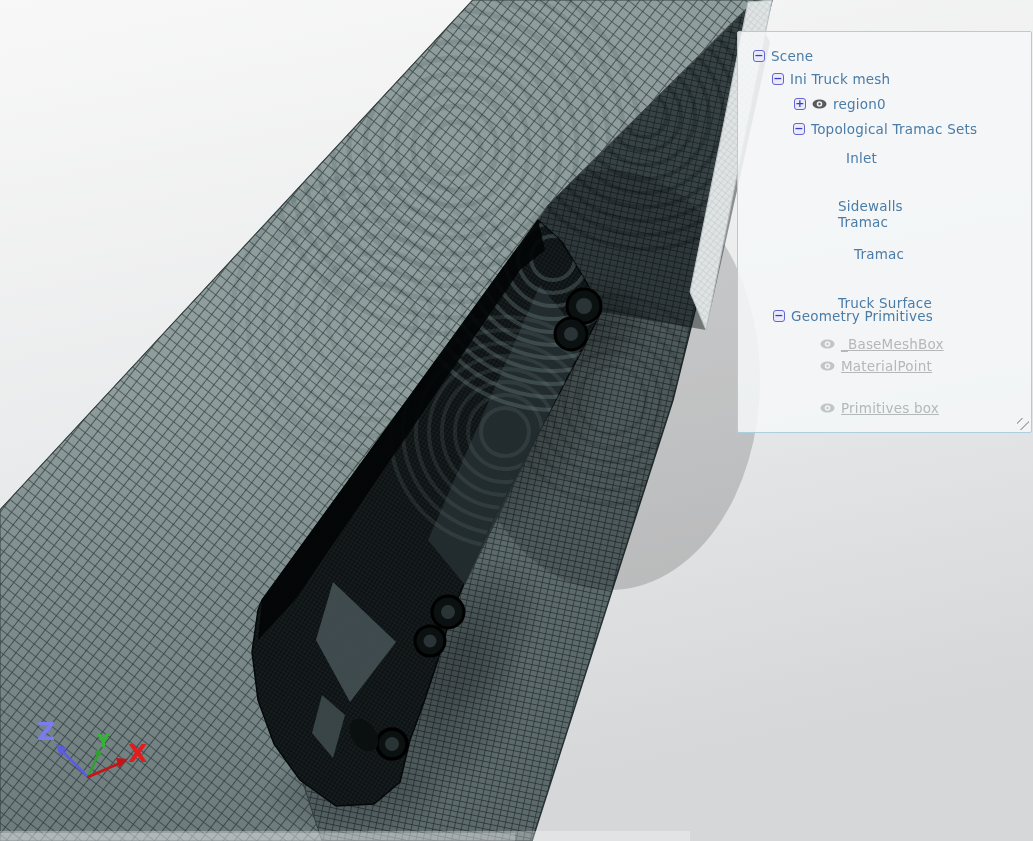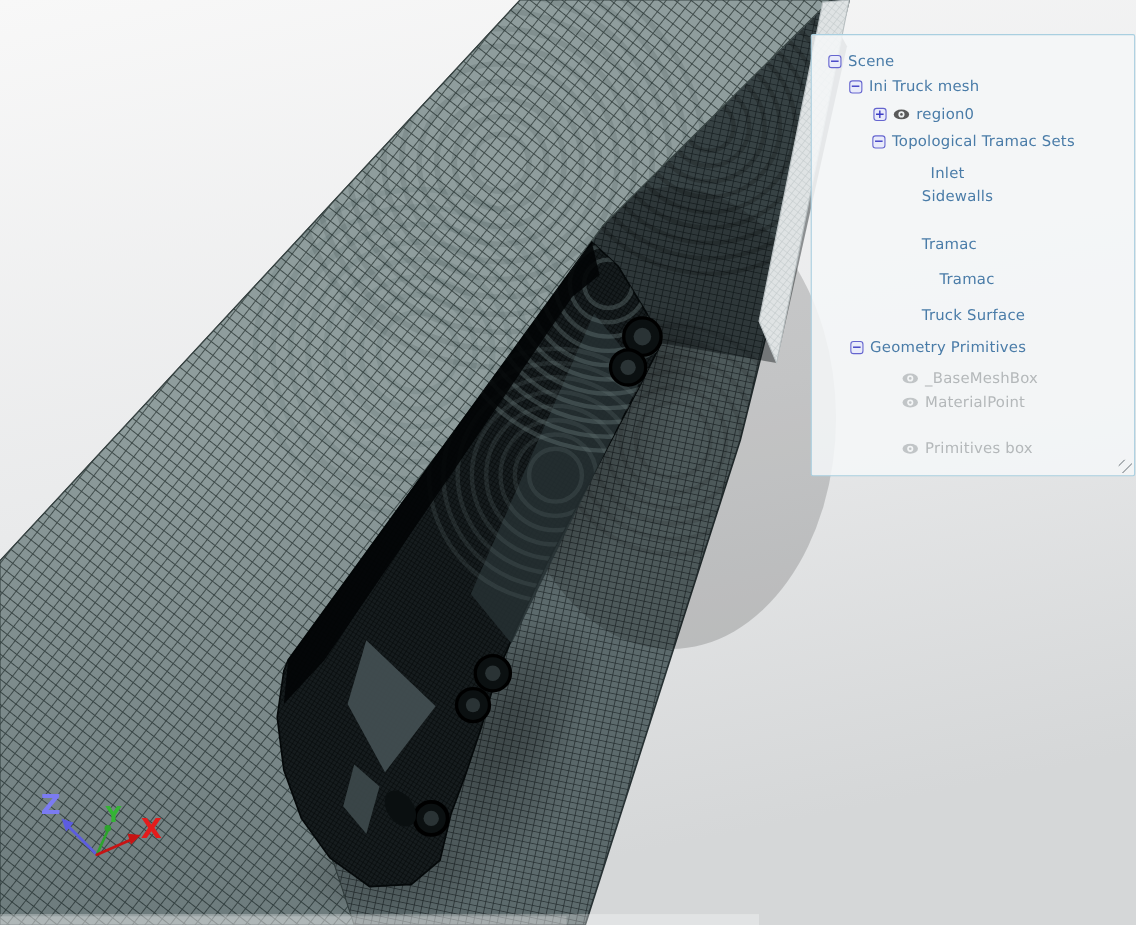--- a/index.html
+++ b/index.html
@@ -16,21 +16,21 @@
     position:absolute;left:737px;top:31px;width:295px;height:402px;
     background:rgba(244,247,248,0.86);
     border:1px solid #a9cfe0;border-radius:2px;
     box-sizing:border-box;
   }
   .trow{
     position:absolute;height:20px;display:flex;align-items:center;gap:6px;
     font-size:13.5px;letter-spacing:.2px;color:#4a7ca8;white-space:nowrap;
     cursor:default;
   }
-  .trow.dim{color:#b4b8ba;}
+  .trow.dim{color:#b4b8ba;text-decoration:underline;}
   .tbox{
     width:12px;height:12px;box-sizing:border-box;flex:0 0 auto;
     border:1px solid #6565cf;border-radius:3px;background:#e9ebfa;
     color:#3c3cc4;font-size:11px;line-height:9px;text-align:center;
     font-weight:bold;
   }
   .eye{display:inline-flex;flex:0 0 auto;align-items:center;}
   .eye svg .iris{fill:#5a5a5a;}
   .eye svg .ring{fill:#eef1f2;}
   .eye svg .pupil{fill:#5a5a5a;}
@@ -254,30 +254,30 @@
   </div>
 
   <div class="trow" style="top:87px;left:55px">
     <span class="tbox">−</span>
     <span class="tlabel">Topological Tramac Sets</span>
   </div>
 
   <div class="trow" style="top:116px;left:108px">
     <span class="tlabel">Inlet</span>
   </div>
-  <div class="trow" style="top:137px;left:100px">
+  <div class="trow" style="top:164px;left:100px">
     <span class="tlabel">Sidewalls</span>
   </div>
   <div class="trow" style="top:180px;left:100px">
     <span class="tlabel">Tramac</span>
   </div>
   <div class="trow" style="top:212px;left:116px">
     <span class="tlabel">Tramac</span>
   </div>
-  <div class="trow" style="top:245px;left:100px">
+  <div class="trow" style="top:261px;left:100px">
     <span class="tlabel">Truck Surface</span>
   </div>
 
   <div class="trow" style="top:274px;left:35px">
     <span class="tbox">−</span>
     <span class="tlabel">Geometry Primitives</span>
   </div>
 
   <div class="trow dim" style="top:302px;left:82px">
     <span class="eye off">

